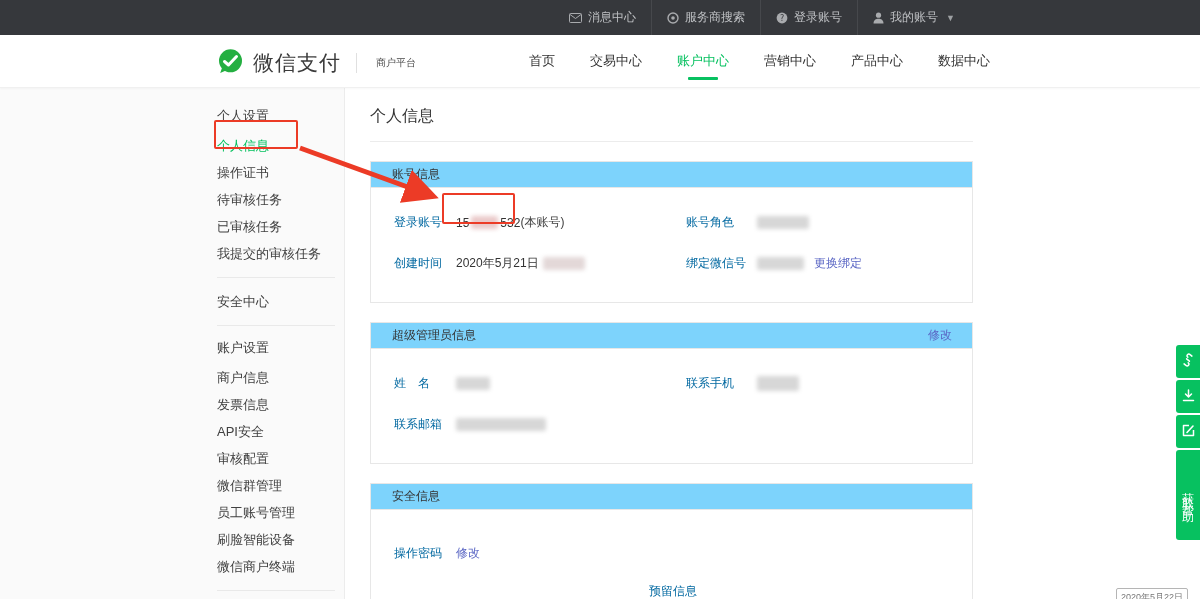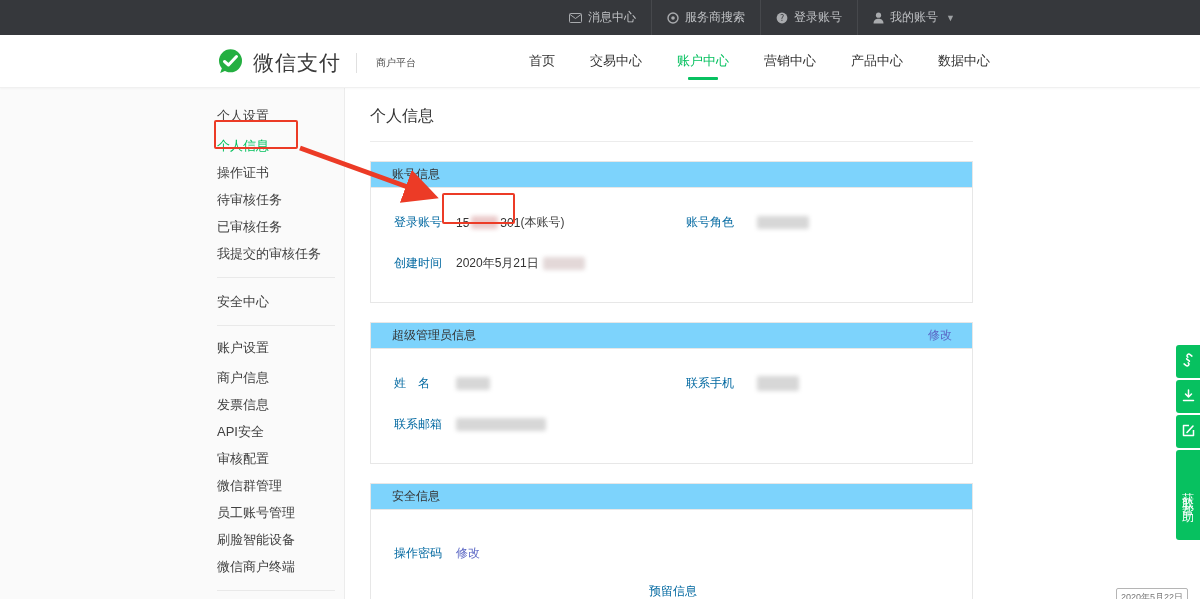--- a/index.html
+++ b/index.html
@@ -173,36 +173,41 @@
           <div class="card-header">
             <span class="card-title">账号信息</span>
           </div>
           <div class="card-body">
             <div class="row2">
               <div class="cell c1">
                 <span class="lbl">登录账号</span>
                 <span class="val">
                   <span>15</span>
                   <span class="redacted pink" style="width:27px;margin:0 2px;"></span>
-                  <span>301</span>
+                  <span>532</span>
                   <span class="note-green">(本账号)</span>
                 </span>
               </div>
               <div class="cell c2">
                 <span class="lbl">账号角色</span>
                 <span class="redacted" style="width:52px;"></span>
               </div>
             </div>
             <div class="row2">
               <div class="cell c1">
                 <span class="lbl">创建时间</span>
                 <span class="val">
                   <span>2020年5月21日</span>
                   <span class="redacted light" style="width:42px;margin-left:4px;"></span>
                 </span>
+              </div>
+              <div class="cell c2">
+                <span class="lbl">绑定微信号</span>
+                <span class="redacted" style="width:47px;"></span>
+                <a class="link" style="margin-left:10px;">更换绑定</a>
               </div>
             </div>
           </div>
         </div>
 
         <div class="card">
           <div class="card-header">
             <span class="card-title">超级管理员信息</span>
             <span class="card-action">修改</span>
           </div>

